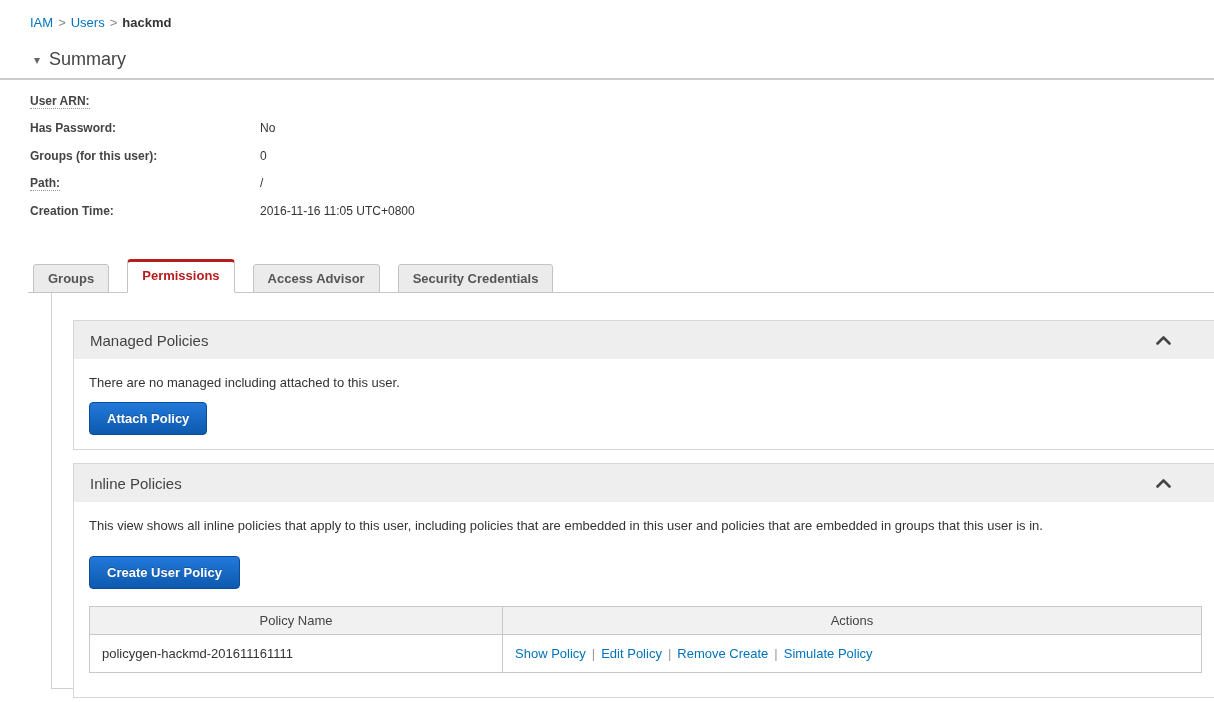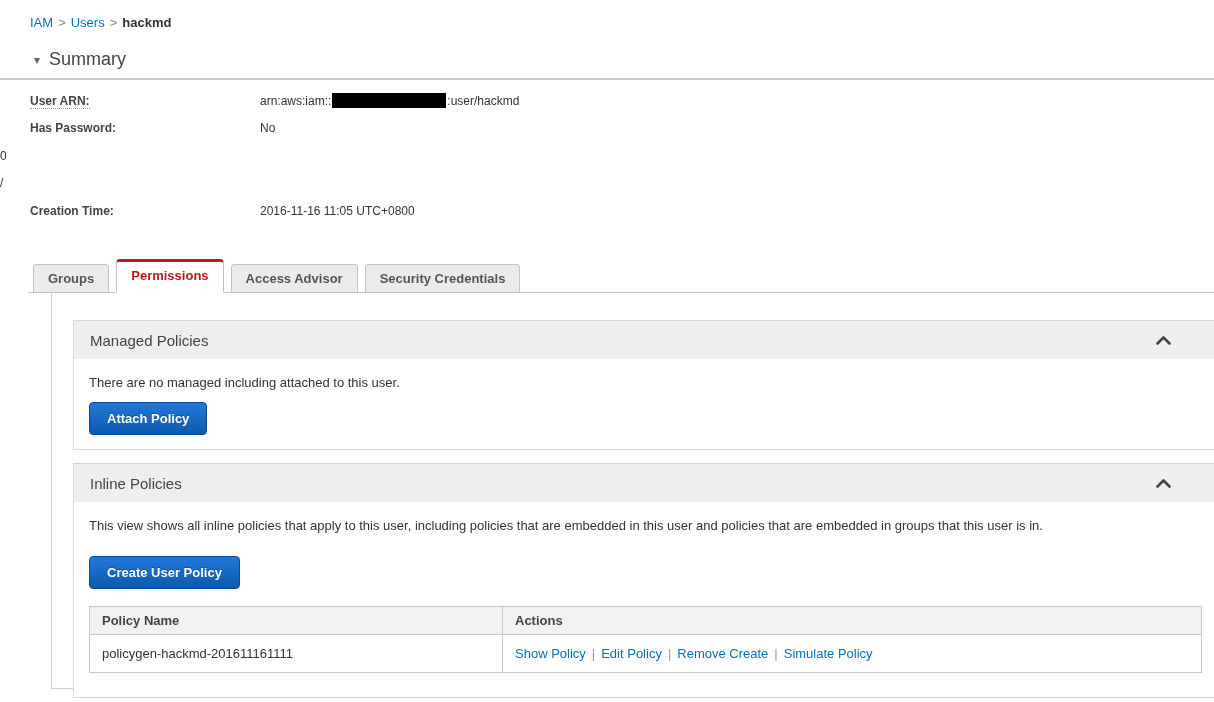--- a/index.html
+++ b/index.html
@@ -19,21 +19,21 @@
   .hr { margin-top:8px; height:2px; background:#ccc; }
   .fields { margin-top:7px; }
   .frow { display:flex; align-items:center; height:27.5px; font-size:12px; }
   .flabel { width:230px; margin-left:30px; font-weight:bold; color:#444; }
   .flabel .tt { border-bottom:1px dotted #999; }
   .fvalue { color:#333; display:flex; align-items:center; }
   .redact { display:inline-block; width:114px; height:15px; background:#000; margin:0 1px; }
 
   
   .tabline { position:absolute; top:292px; left:28px; width:1186px; height:1px; background:#c6c6c6; }
-  .tabs { position:absolute; top:259px; left:33px; display:flex; align-items:flex-end; gap:7px; z-index:2; }
+  .tabs { position:absolute; top:259px; left:33px; display:flex; align-items:flex-end; gap:18px; z-index:2; }
   .tab { height:29px; line-height:27px; background:#ebebeb; border:1px solid #c3c3c3;
          border-radius:3px 3px 0 0; padding:0 14px; font-size:13px; font-weight:bold;
          color:#555; cursor:pointer; white-space:nowrap; }
   .tab.active { height:34px; line-height:28px; background:#fff; border-top:3px solid #b91c1c;
          border-bottom:1px solid #fff; border-radius:4px 4px 0 0; color:#b91c1c; }
 
   
   .panel { position:absolute; top:293px; left:28px; width:1168px; height:396px; background:#fff;
            border:1px solid #d0d0d0; border-top:none; padding:27px 0 0 21px; z-index:1;margin-left:23px; }
   .section { width:1145px; border:1px solid #d7d7d7; background:#fff; }
@@ -46,21 +46,21 @@
 
   
   .btn { display:inline-block; margin-top:12px; padding:8px 17px;
          background:linear-gradient(#2279da,#0d59ae); border:1px solid #0a4c96; border-radius:4px;
          color:#fff; font-size:13px; font-weight:bold; cursor:pointer;
          text-shadow:0 -1px 0 rgba(0,0,0,.25); }
   .btn-create { margin-top:23px; }
 
   
   .ptable { margin-top:17px; width:1113px; border-collapse:collapse; font-size:13px; }
-  .ptable th { background:#f1f1f1; border:1px solid #c8c8c8; text-align:left; font-weight:bold;
+  .ptable th { background:#f1f1f1; border:1px solid #c8c8c8; text-align:center; font-weight:normal;
                color:#444; padding:6px 12px; }
   .ptable td { border:1px solid #c8c8c8; padding:11px 12px; color:#333; }
   .ptable .col-name { width:413px; }
   a.plink { color:#0073bb; text-decoration:none; cursor:pointer; }
   .lsep { color:#999; margin:0 6px; }
 </style>
 </head>
 <body>
 
 <div class="page">
@@ -71,34 +71,31 @@
 
   <div class="summary-head">
     <span class="tri">▾</span>
     <span class="summary-title">Summary</span>
   </div>
   <div class="hr"></div>
 
   <div class="fields">
     <div class="frow">
       <div class="flabel"><span class="tt">User ARN:</span></div>
-      <div class="fvalue">
-        <span>arn:aws:iam::</span>
-          <span class="redact"></span>
-          <span>:user/hackmd</span>
-      </div>
     </div>
     <div class="frow">
       <div class="flabel">Has Password:</div>
       <div class="fvalue">No</div>
     </div>
     <div class="frow">
+      <div class="flabel">Groups (for this user):</div>
       <div class="fvalue">0</div>
     </div>
     <div class="frow">
+      <div class="flabel"><span class="tt">Path:</span></div>
       <div class="fvalue">/</div>
     </div>
     <div class="frow">
       <div class="flabel">Creation Time:</div>
       <div class="fvalue">2016-11-16 11:05 UTC+0800</div>
     </div>
   </div>
 
   <div class="tabline"></div>
   <div class="tabs">

